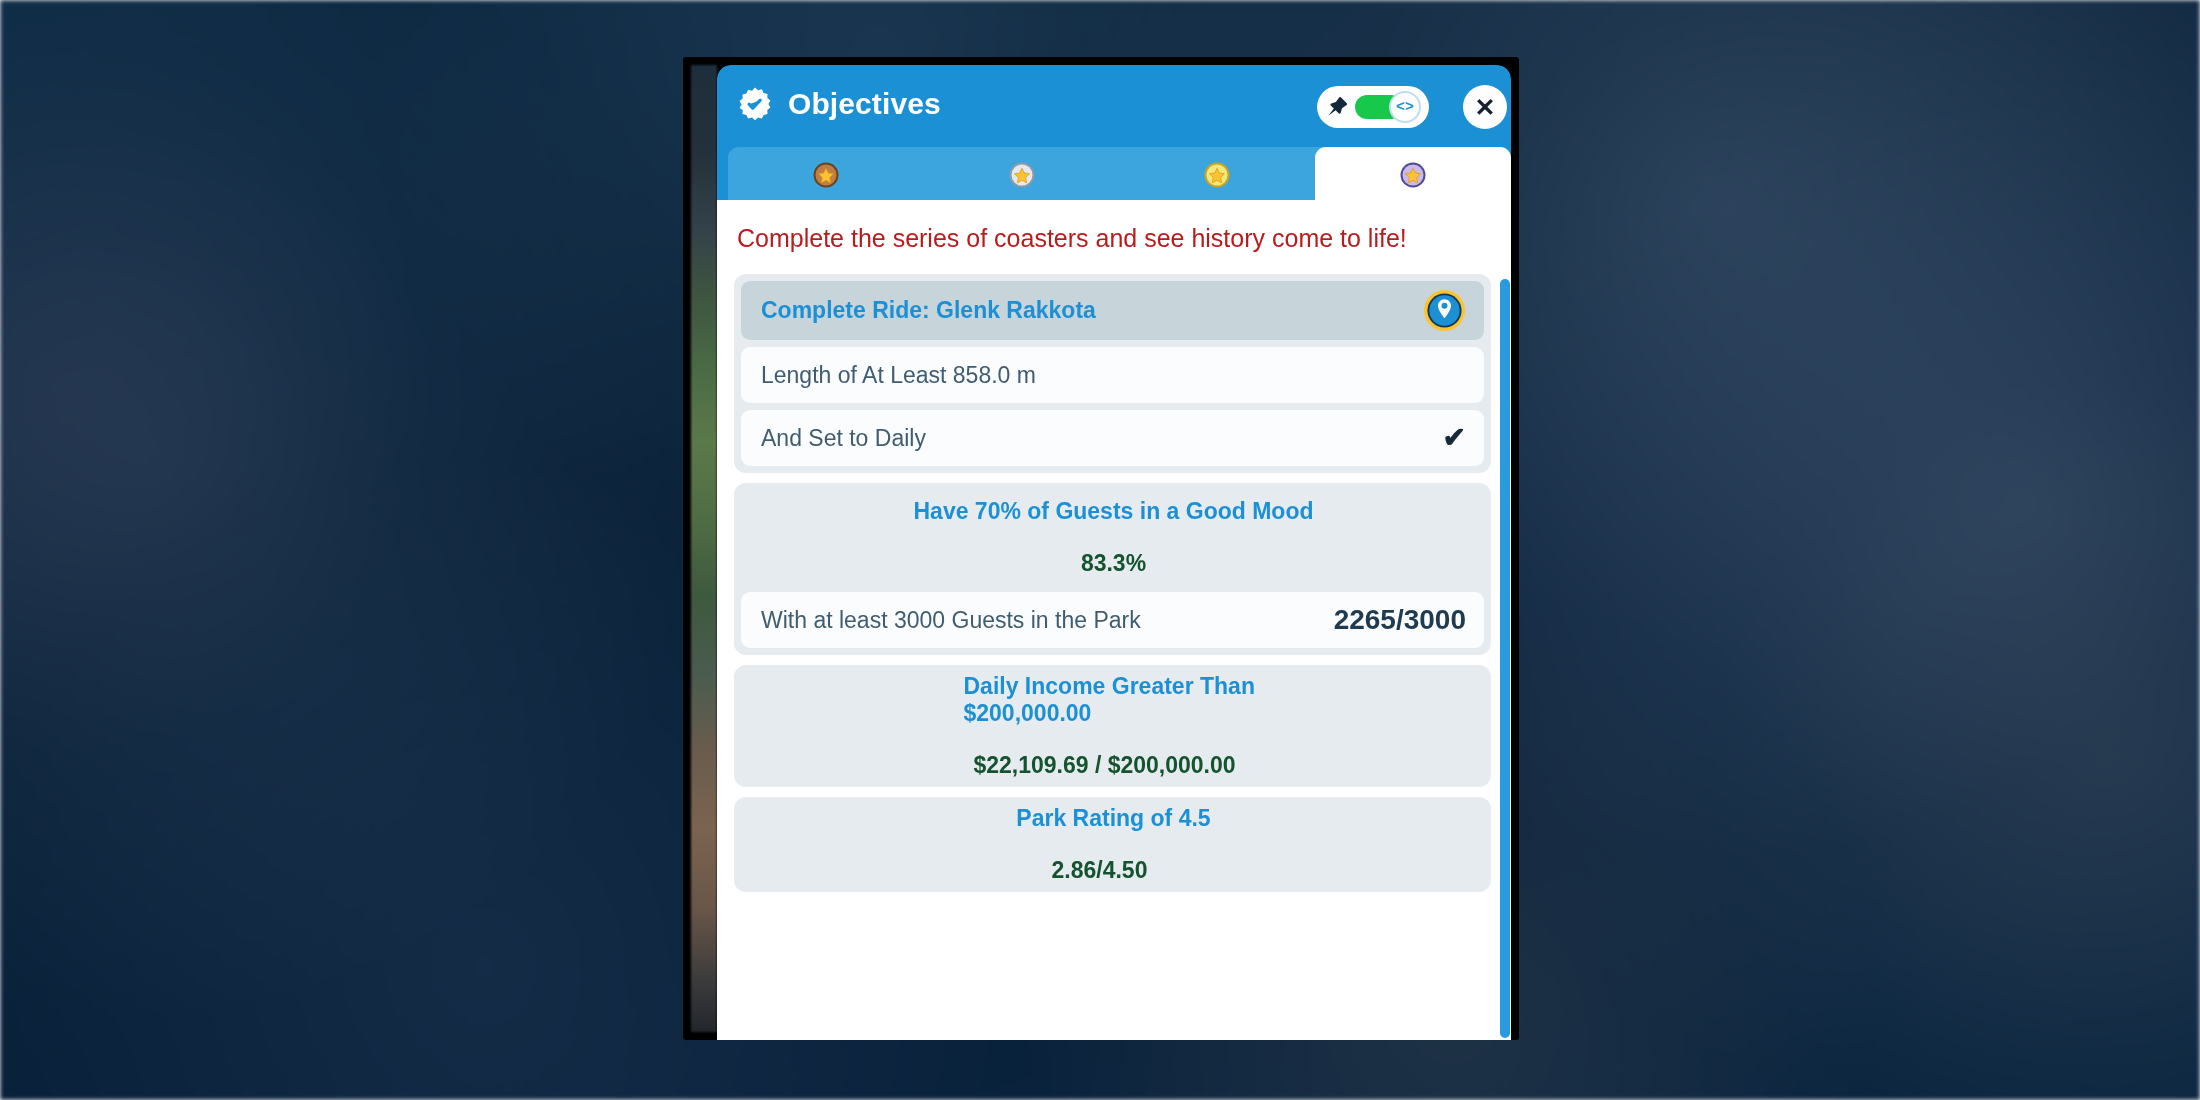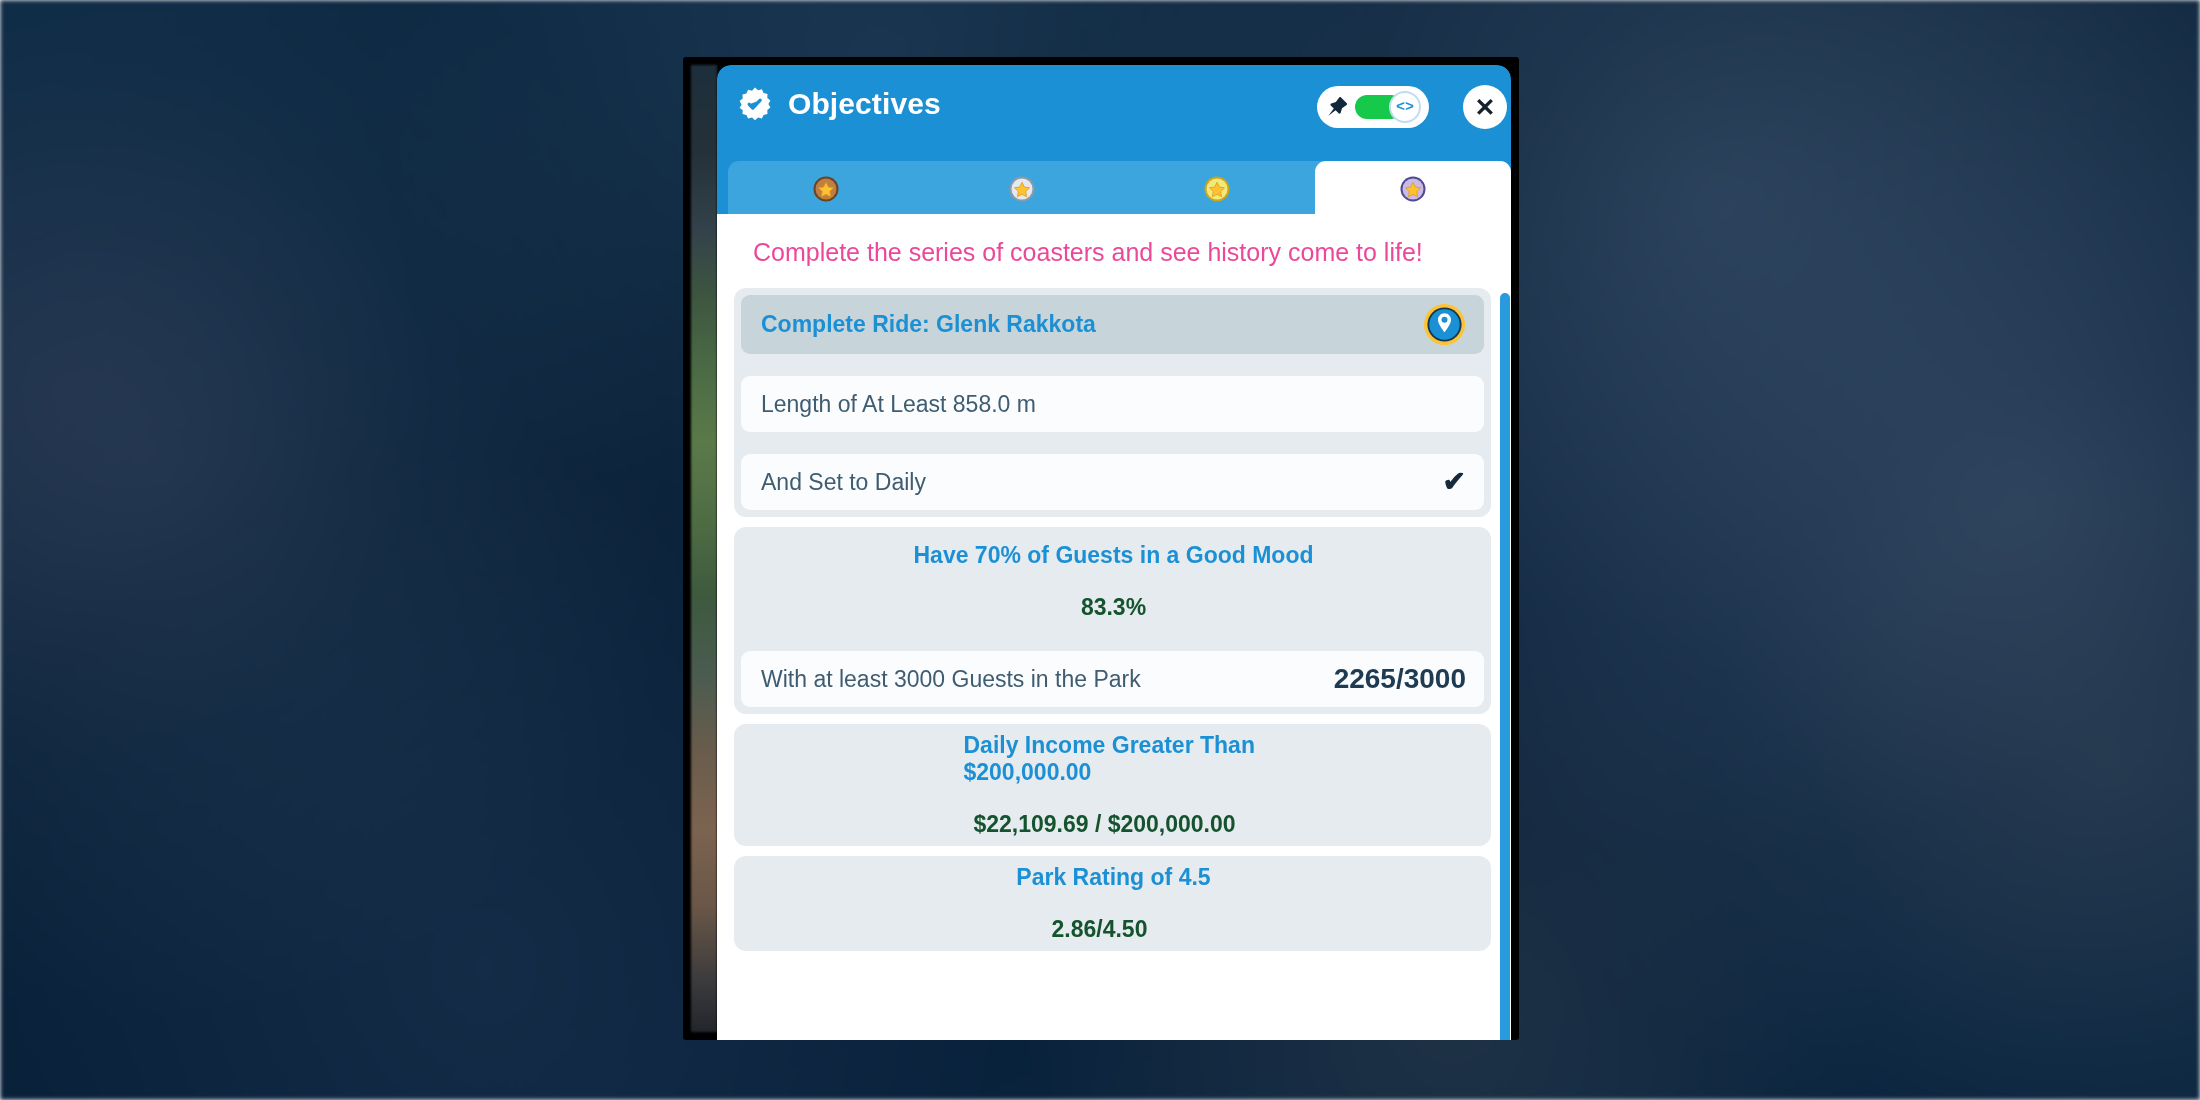--- a/index.html
+++ b/index.html
@@ -78,21 +78,21 @@
     top: 8px;
     width: 794px;
     height: 975px;
     border-radius: 14px 14px 0 0;
     overflow: hidden;
   }
 
   
   #titlebar {
     position: relative;
-    height: 96px;
+    height: 82px;
     background: #1c90d4;
     border-radius: 14px 14px 0 0;
   }
   .title-left {
     position: absolute;
     left: 21px;
     top: 0;
     height: 77px;
     display: flex;
     align-items: center;
@@ -205,22 +205,22 @@
   .medal { width: 40px; height: 40px; display:block; }
 
   
   #body {
     position: relative;
     height: 845px;
     background: #ffffff;
     overflow: hidden;
   }
   #desc {
-    padding: 21px 36px 0 36px;
-    color: #ec4899;
+    padding: 21px 36px 0 20px;
+    color: #b91c1c;
     font-size: 25px;
     line-height: 1.36;
   }
 
   #list {
     margin-top: 19px;
     padding: 0 20px 0 17px;
   }
 
   .group {
@@ -244,21 +244,21 @@
   .row.head {
     background: #c7d4d9;
     font-weight: bold;
     color: #1c90d4;
     font-size: 23px;
   }
   .row.sub {
     background: #fafcfd;
     color: #3f5c70;
     font-size: 23px;
-    margin-top: 22px;
+    margin-top: 7px;
   }
   .row.single {
     background: #e6ebef;
     font-weight: bold;
     color: #1c90d4;
     font-size: 23px;
     min-height: 62px;
     border-radius: 12px;
     flex-direction: column;
   }

